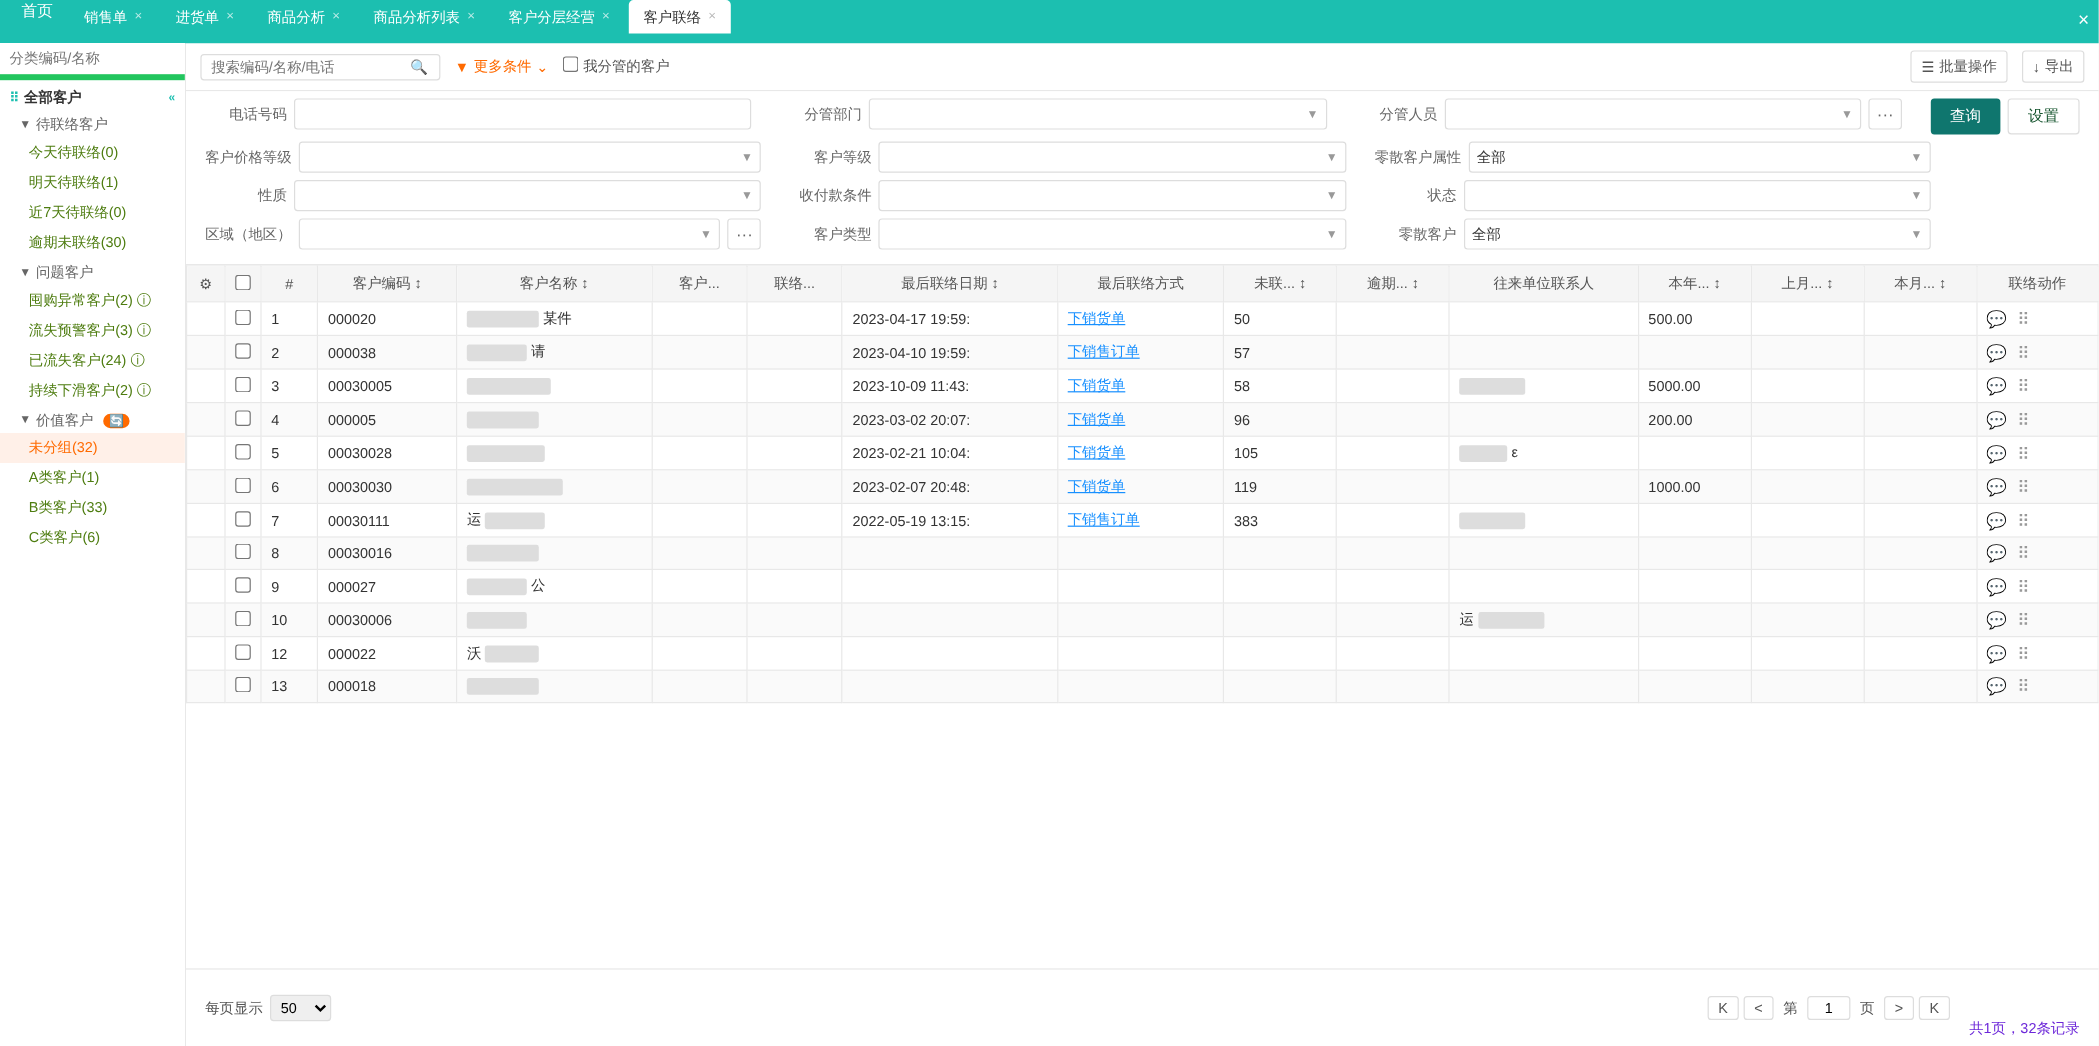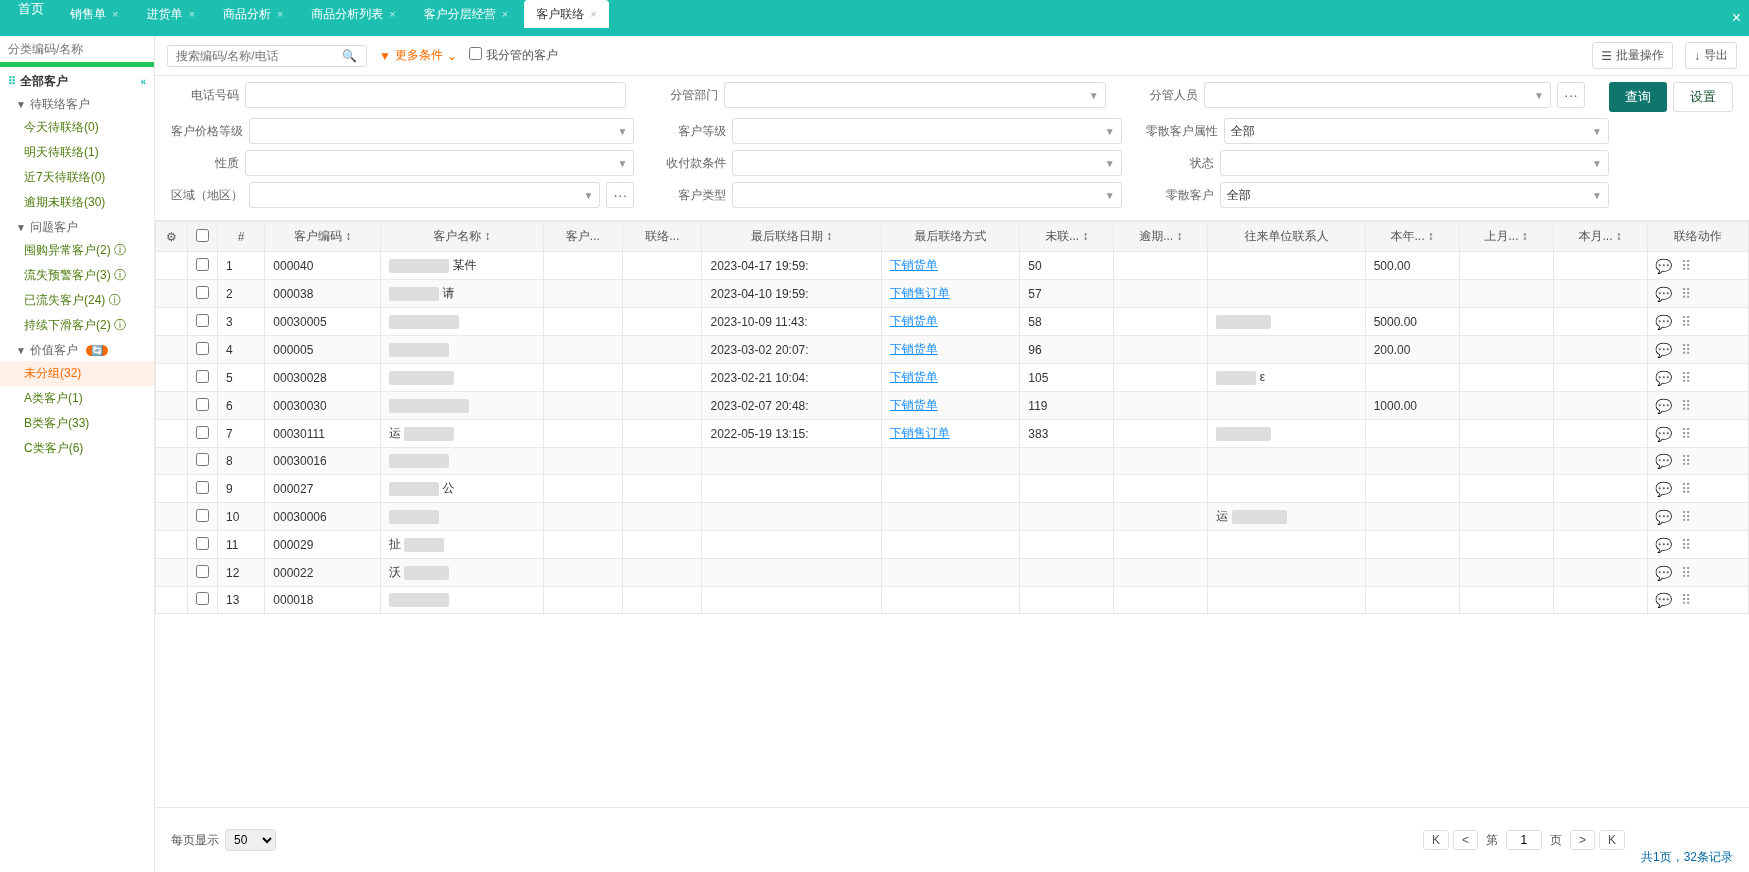--- a/index.html
+++ b/index.html
@@ -420,21 +420,21 @@
             <th>本月... ↕</th>
             <th>联络动作</th>
           </tr>
         </thead>
         <tbody>
 
           <tr>
             <td></td>
             <td class="checkbox-cell"><input type="checkbox" style=""></td>
             <td>1</td>
-            <td>000040</td>
+            <td>000020</td>
             <td><span class="blurred" style="width:60px;">&nbsp;&nbsp;&nbsp;&nbsp;&nbsp;&nbsp;&nbsp;&nbsp;&nbsp;&nbsp;</span>&nbsp;某件</td>
             <td></td>
             <td></td>
             <td>2023-04-17 19:59:</td>
             <td><a class="link-text">下销货单</a></td>
             <td>50</td>
             <td></td>
             <td></td>
             <td>500.00</td>
             <td></td>
@@ -656,43 +656,20 @@
             <td></td>
             <td></td>
             <td>
               <div class="action-icons">
                 <span class="action-icon">💬</span>
                 <span class="action-icon">⠿</span>
               </div>
             </td>
           </tr>
 
-          <tr>
-            <td></td>
-            <td class="checkbox-cell"><input type="checkbox" style=""></td>
-            <td>11</td>
-            <td>000029</td>
-            <td>扯 <span class="blurred" style="width:40px;">&nbsp;</span></td>
-            <td></td>
-            <td></td>
-            <td></td>
-            <td></td>
-            <td></td>
-            <td></td>
-            <td></td>
-            <td></td>
-            <td></td>
-            <td></td>
-            <td>
-              <div class="action-icons">
-                <span class="action-icon">💬</span>
-                <span class="action-icon">⠿</span>
-              </div>
-            </td>
-          </tr>
 
           <tr>
             <td></td>
             <td class="checkbox-cell"><input type="checkbox" style=""></td>
             <td>12</td>
             <td>000022</td>
             <td>沃 <span class="blurred" style="width:45px;">&nbsp;</span></td>
             <td></td>
             <td></td>
             <td></td>
@@ -747,17 +724,17 @@
         </select>
       </div>
       <div class="footer-nav">
         <button class="footer-nav-btn">K</button>
         <button class="footer-nav-btn">&lt;</button>
         <span style="margin:0 4px;">第</span>
         <input class="footer-page-input" type="text" value="1" style="">
         <span style="margin:0 4px;">页</span>
         <button class="footer-nav-btn">&gt;</button>
         <button class="footer-nav-btn">K</button>
-        <span style="margin-left:12px; color:#0369a1;margin-top:35px;">共1页，32条记录</span>
+        <span style="margin-left:12px; color:#6d28d9;margin-top:35px;">共1页，32条记录</span>
       </div>
     </div>
   </div>
 </div>
 
 </body></html>

